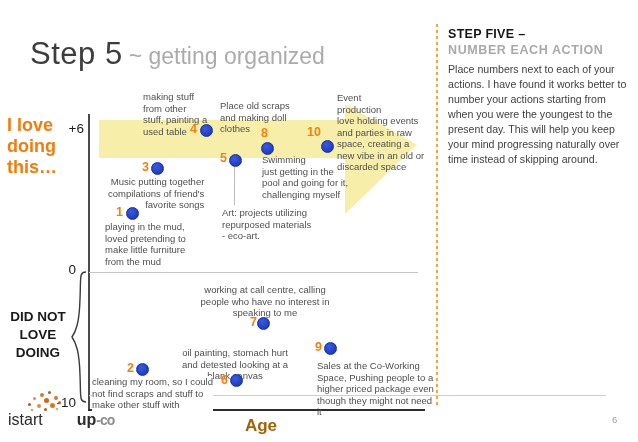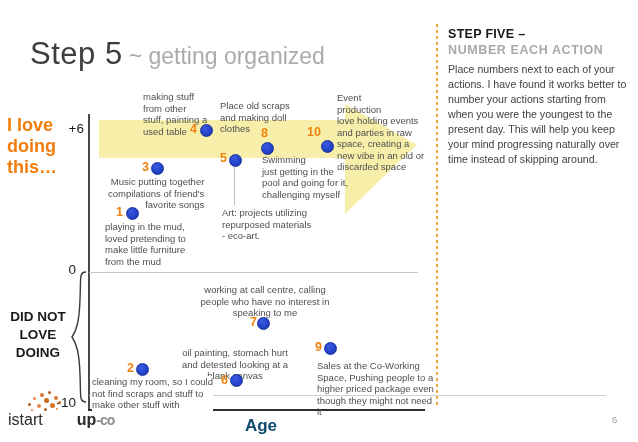--- a/index.html
+++ b/index.html
@@ -25,21 +25,21 @@
   #neg10-line{left:89px;top:395px;width:517px;background:#cfcfcf;}
   #x-axis{left:88px;top:409px;width:337px;height:2px;background:#2e2e2e;z-index:1;}
   .tick{font-size:13.5px;color:#1c1c1c;text-align:right;width:32px;z-index:2;}
   #tick-p10{left:52px;top:121px;}
   #tick-0{left:44px;top:262px;}
   #tick-n10{left:44px;top:395px;}
   
   #love-label{left:7px;top:115px;font-size:18px;font-weight:bold;color:#f07d0c;line-height:21px;white-space:pre-line;z-index:2;}
   #hate-label{left:2px;top:308px;width:72px;font-size:13.5px;font-weight:bold;color:#1a1a1a;
     text-align:center;line-height:18px;white-space:pre-line;z-index:2;}
-  #age-label{left:211px;top:416px;width:100px;text-align:center;font-size:17px;font-weight:bold;color:#0c4a6e;z-index:2;}
+  #age-label{left:211px;top:416px;width:100px;text-align:center;font-size:17px;font-weight:bold;color:#a16207;z-index:2;}
   
   #arrow-shaft{left:99px;top:120px;width:246px;height:38px;background:#f7efa9;z-index:2;}
   #arrow-head{left:345px;top:104px;width:72px;height:110px;background:#f7efa9;
     clip-path:polygon(0 0,100% 37%,0 100%);z-index:2;}
   
   #connector-5{left:234px;top:167px;width:1px;height:38px;background:#bdbdbd;z-index:2;}
   
   .annot{position:absolute;font-size:9.5px;line-height:11.5px;color:#4f4f4f;white-space:pre-line;z-index:3;}
   .pt-num{position:absolute;font-size:12.5px;font-weight:bold;color:#f0820e;z-index:4;}
   .pt-dot{position:absolute;width:13px;height:13px;border-radius:50%;

